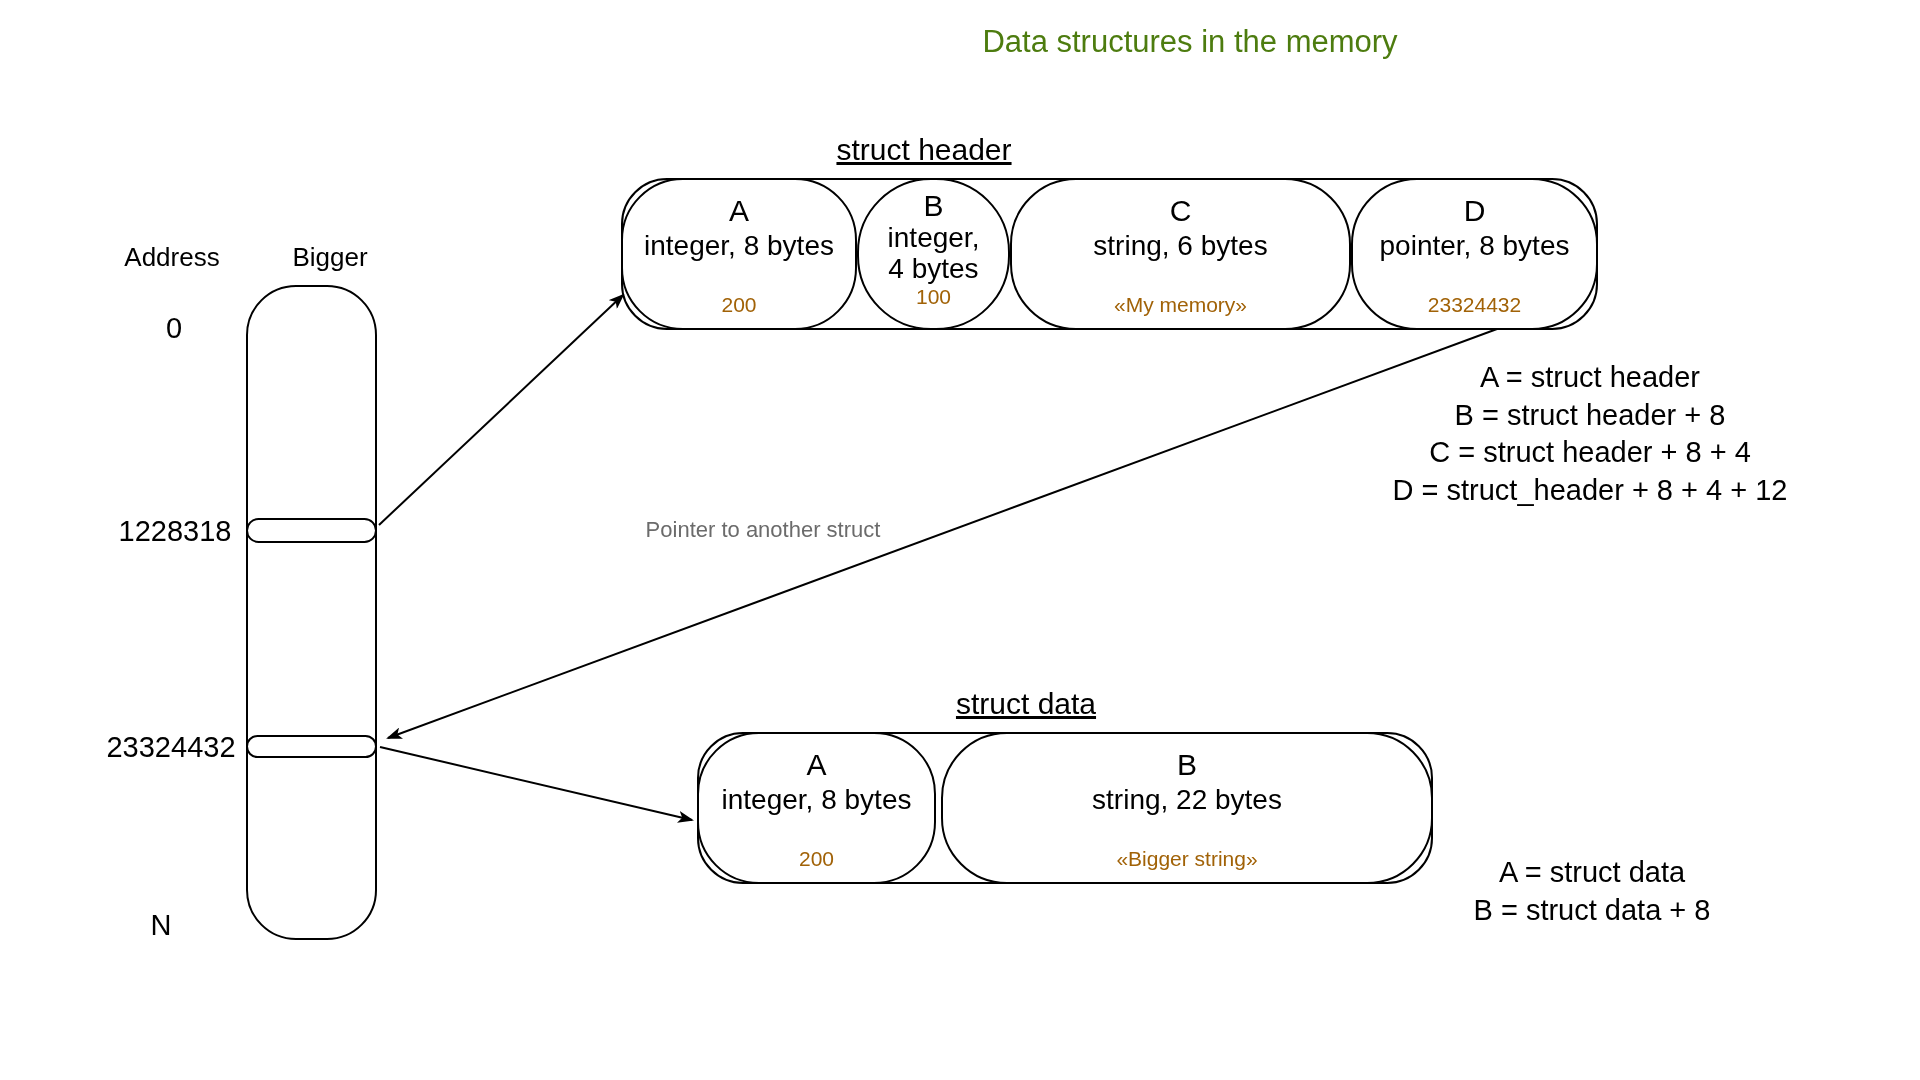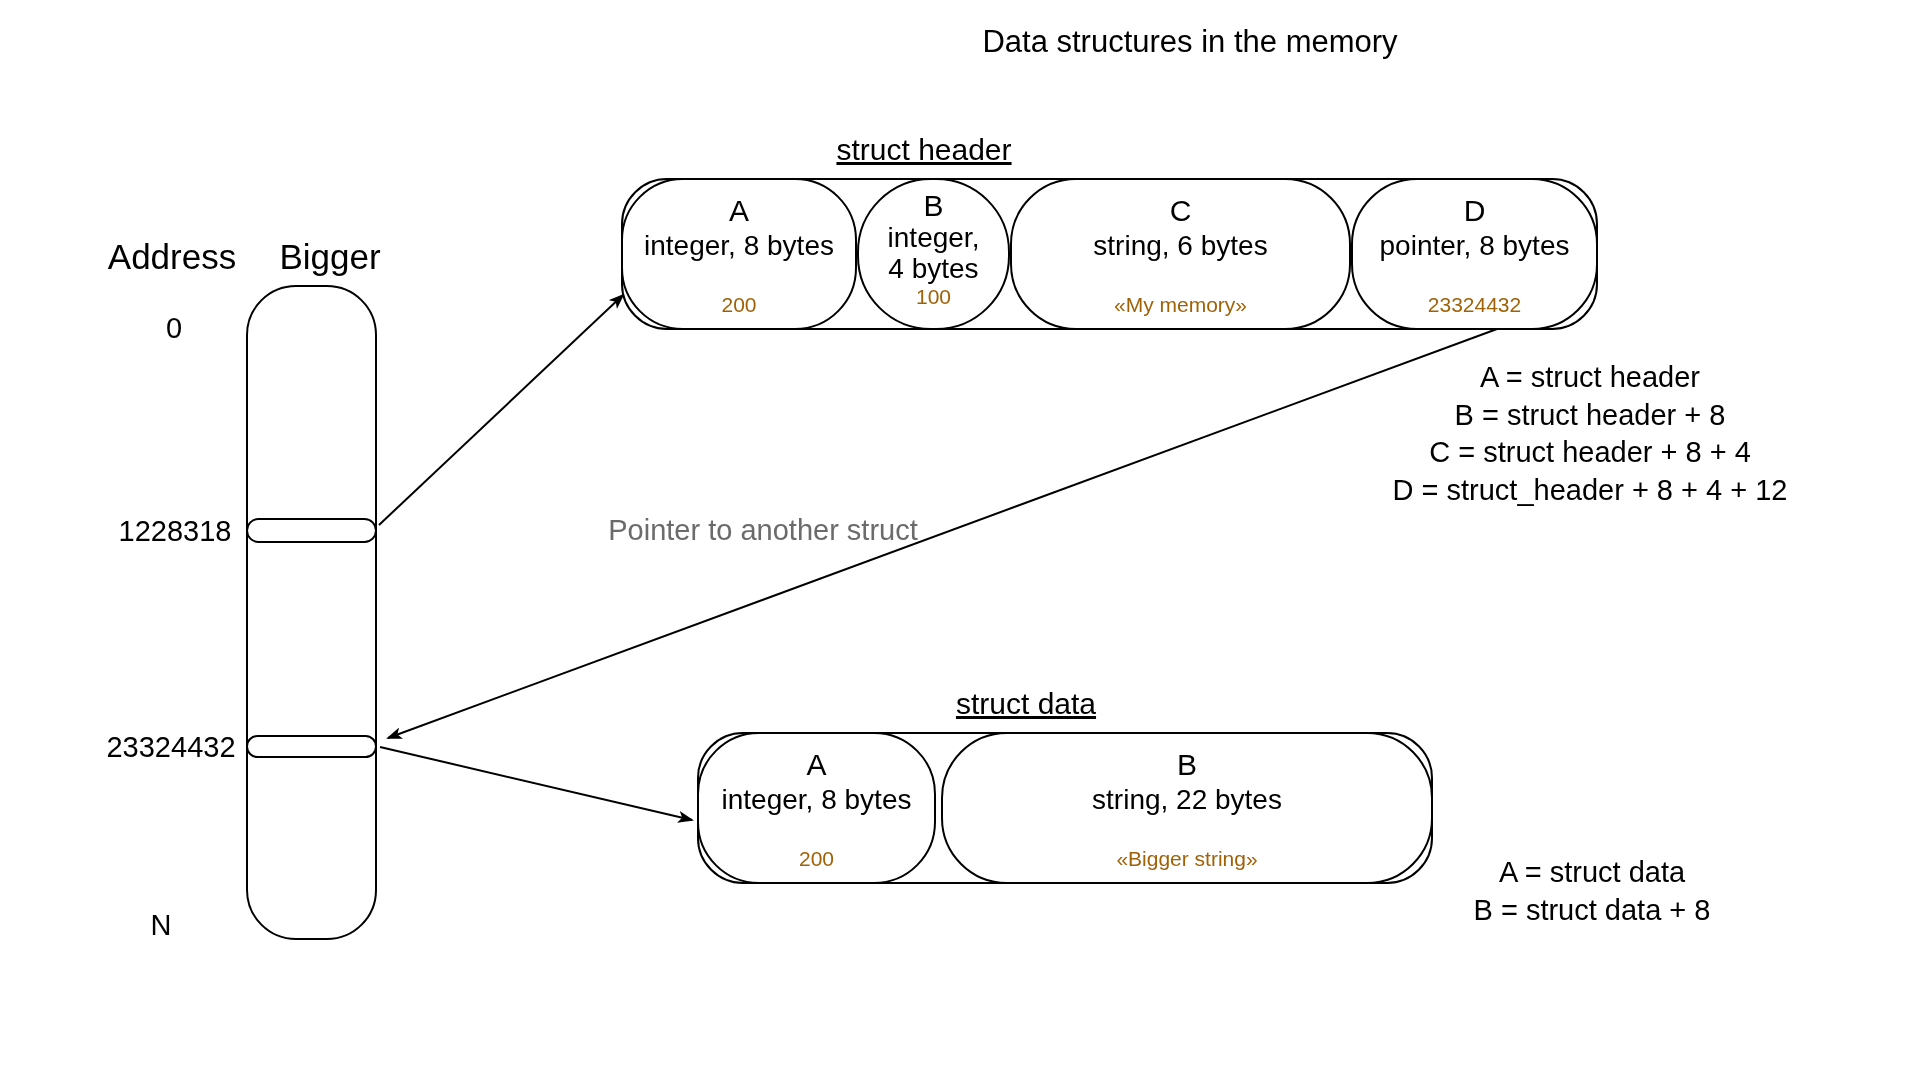--- a/index.html
+++ b/index.html
@@ -14,25 +14,25 @@
     background: #ffffff;
     font-family: "Liberation Sans", sans-serif;
     color: #000000;
     overflow: hidden;
   }
   .abs { position: absolute; }
   .cxy { transform: translate(-50%, -50%); }
 
   .title {
     font-size: 31px;
-    color: #000000;
+    color: #4d7c0f;
     white-space: nowrap;
   }
   .col-label {
-    font-size: 35px;
+    font-size: 26px;
     white-space: nowrap;
   }
   .addr-label {
     font-size: 29px;
     white-space: nowrap;
   }
   .memory-column {
     border: 2px solid #000000;
     border-radius: 50px;
     background: #ffffff;
@@ -79,21 +79,21 @@
     line-height: 25px;
     color: #a16207;
     margin-top: auto;
   }
   .offsets {
     font-size: 29px;
     line-height: 37.5px;
     text-align: center;
   }
   .pointer-note {
-    font-size: 29px;
+    font-size: 22px;
     color: #6b6b6b;
     white-space: nowrap;
     text-align: center;
   }
   .arrows-layer {
     position: absolute;
     left: 0;
     top: 0;
     pointer-events: none;
   }

